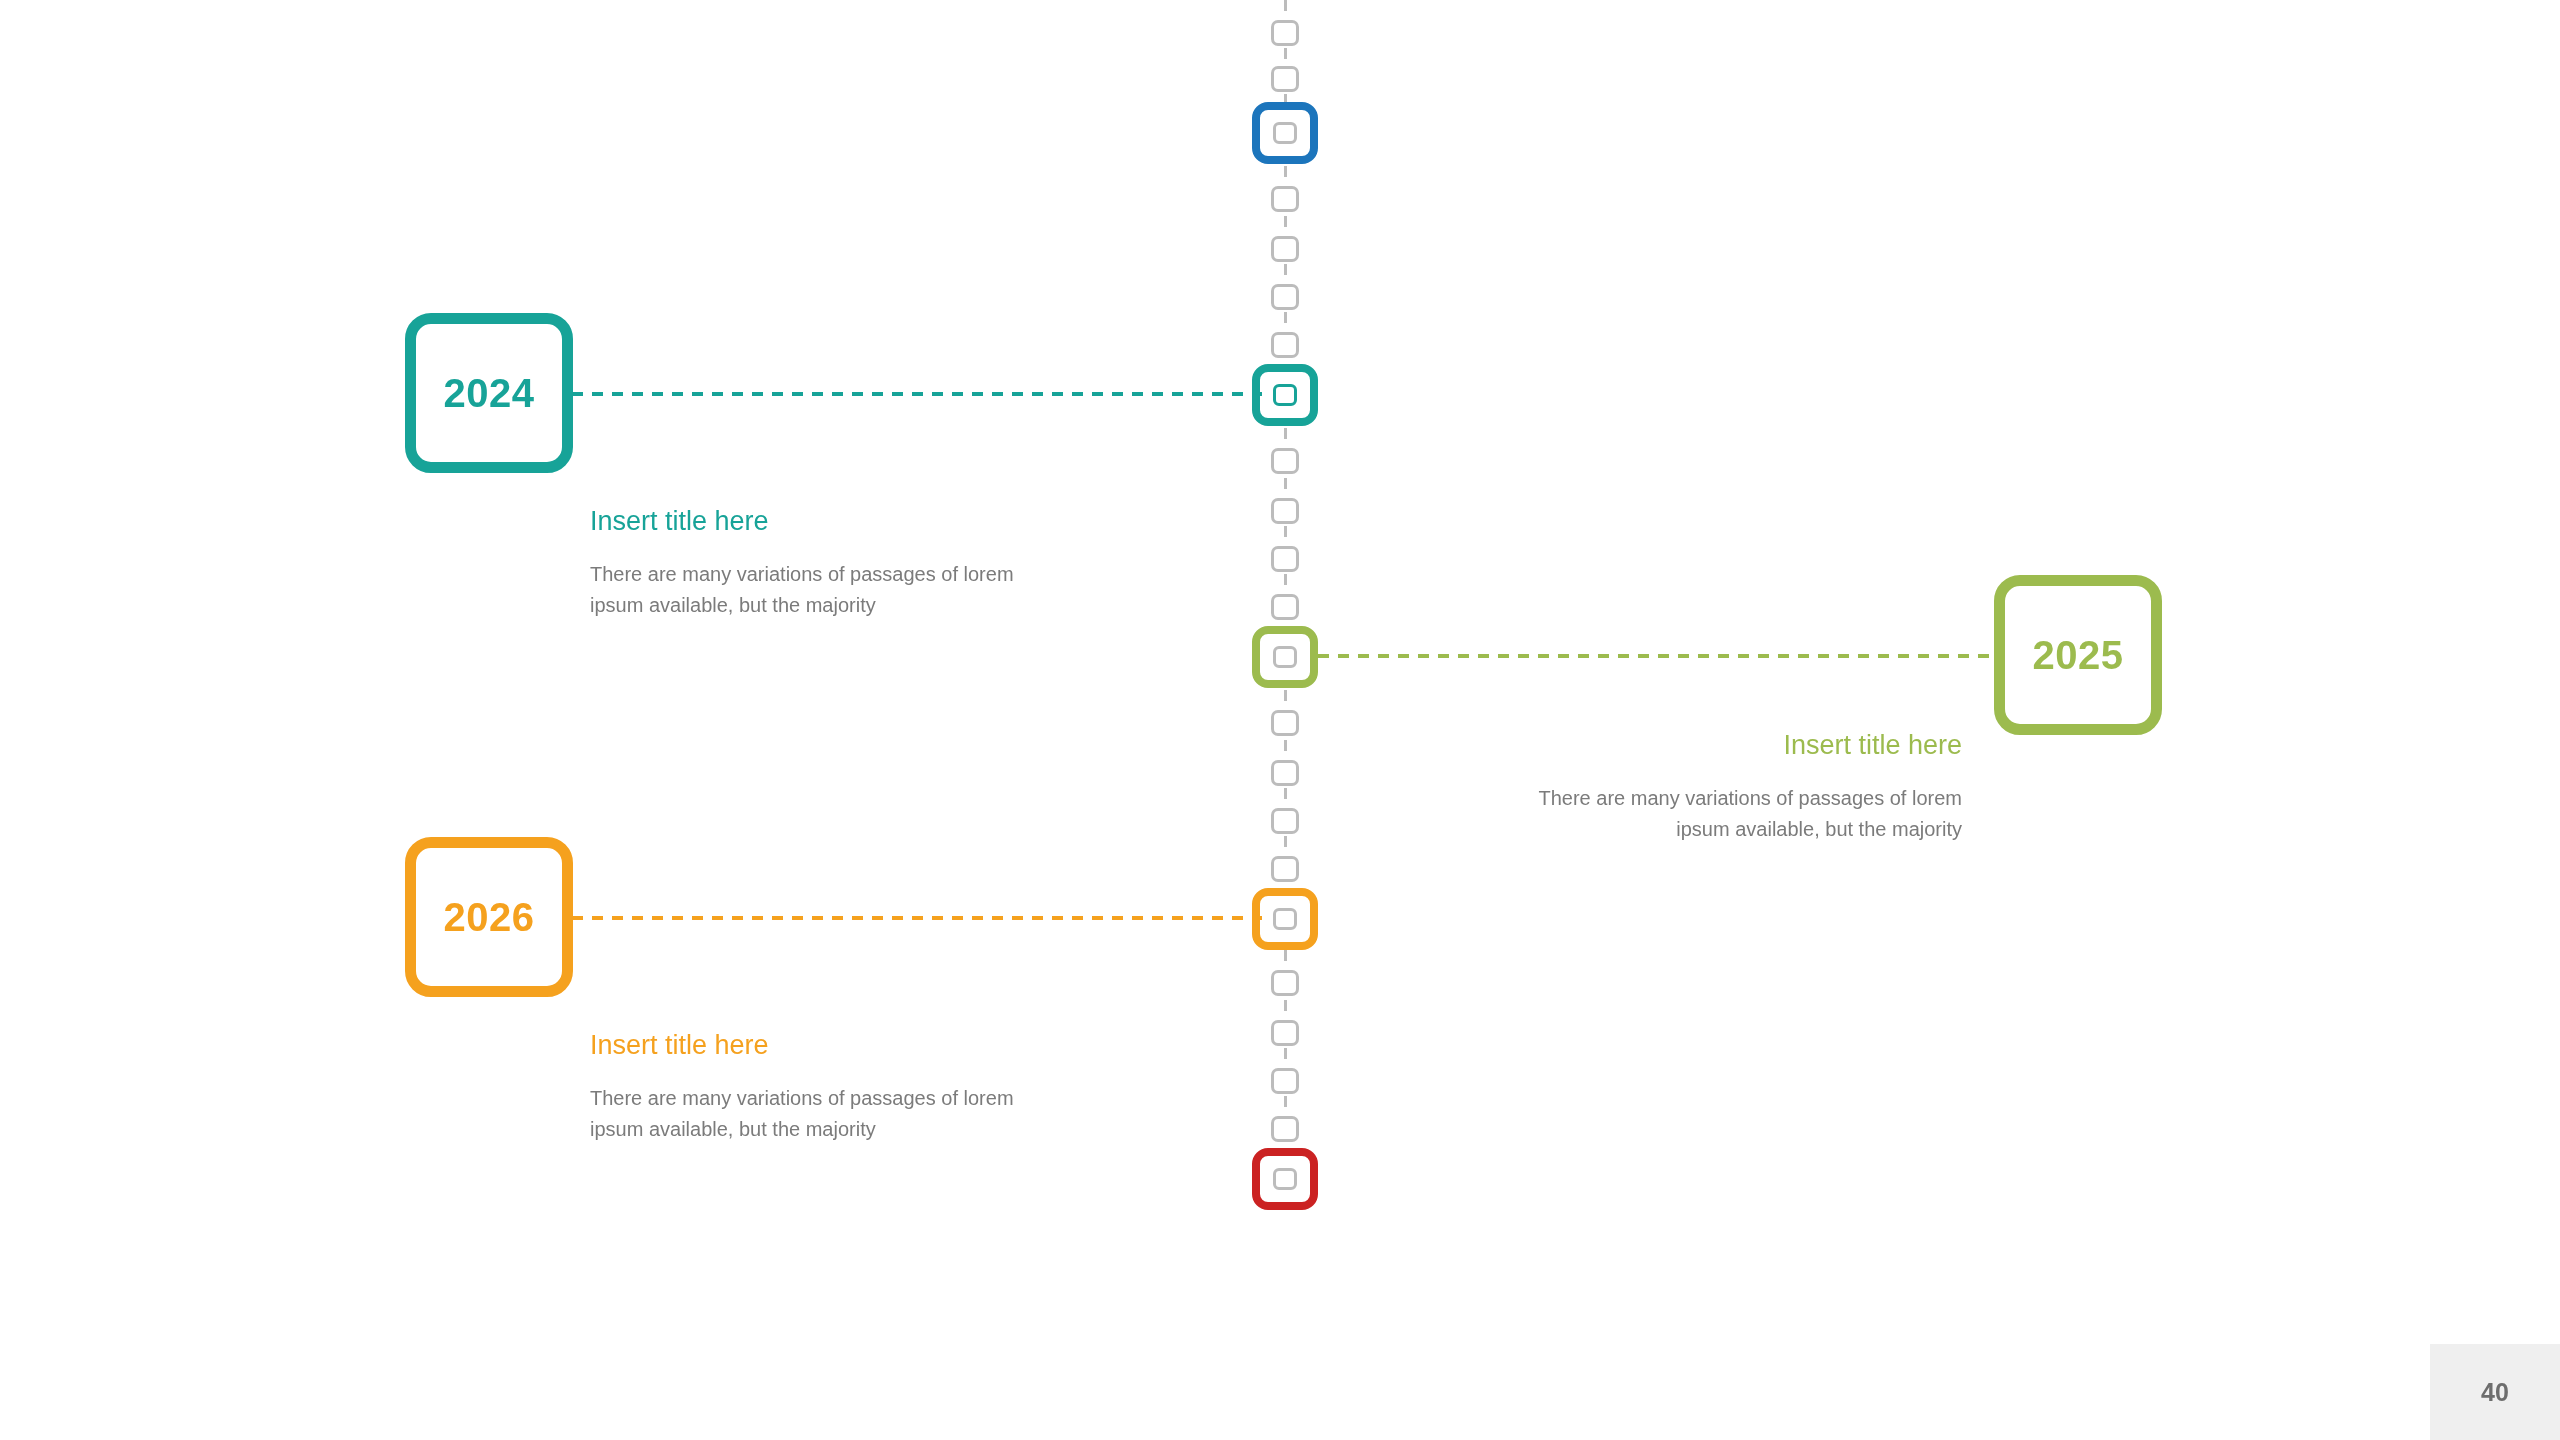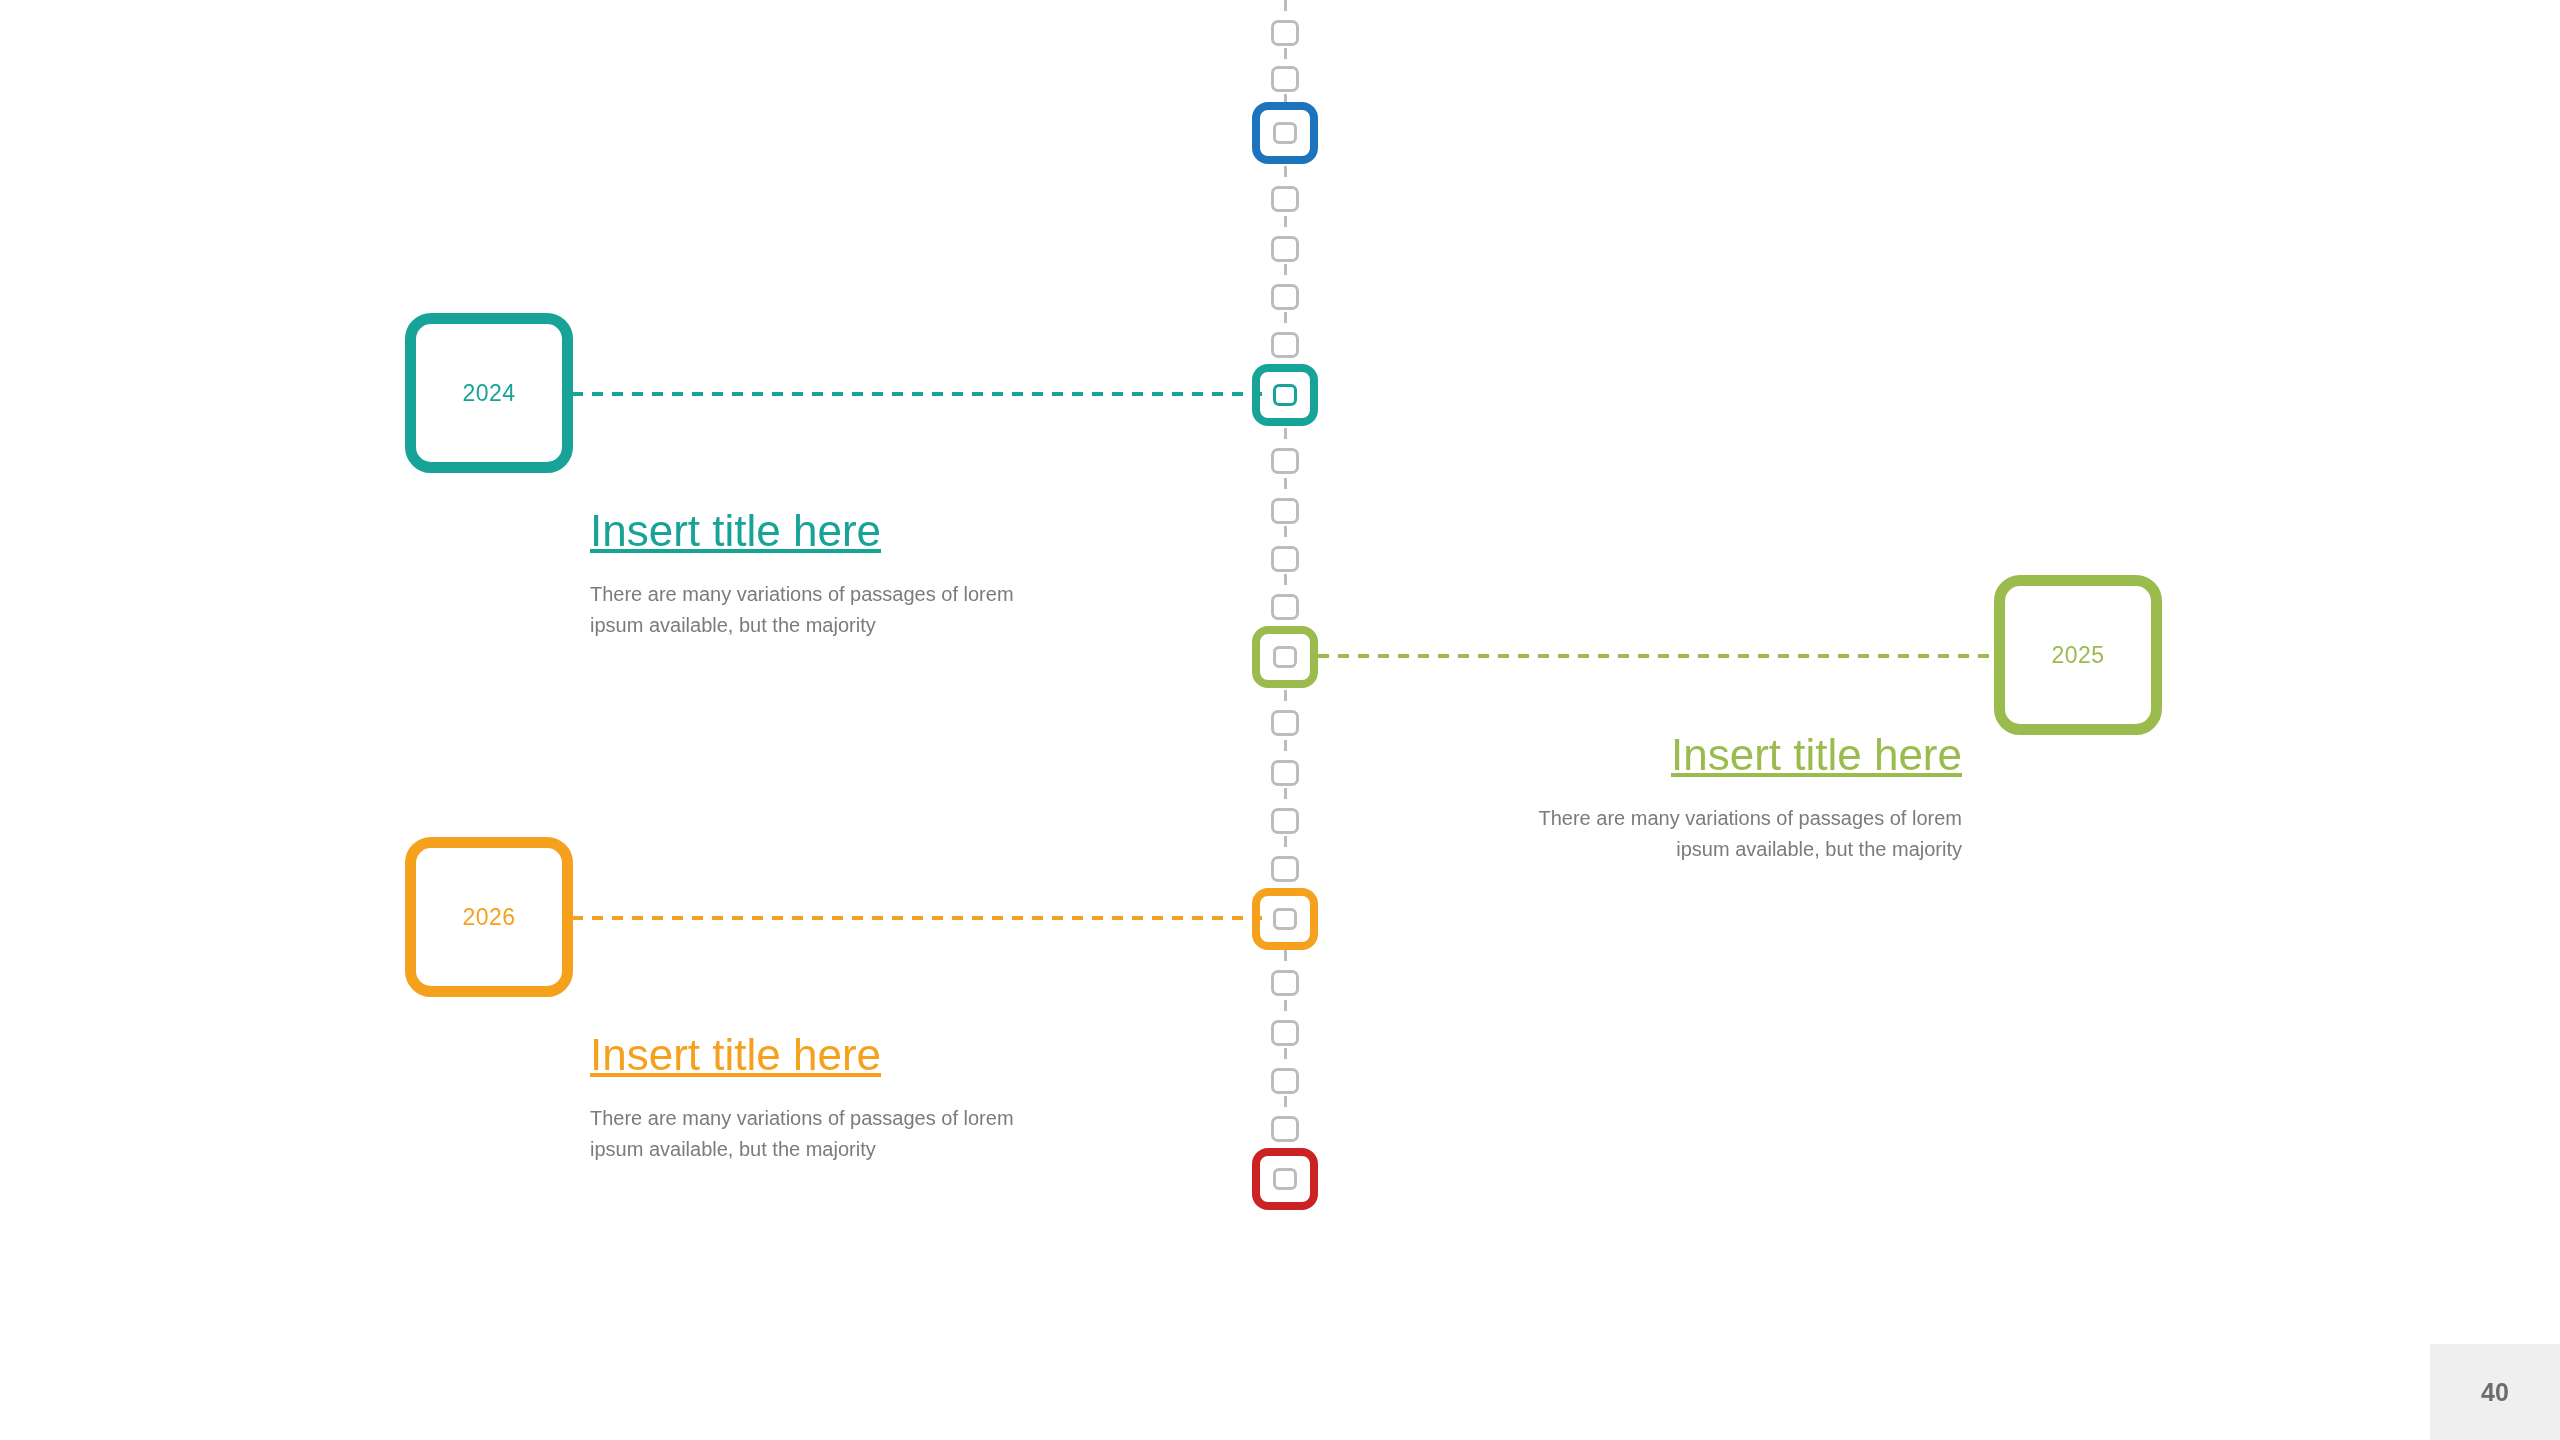--- a/index.html
+++ b/index.html
@@ -86,36 +86,35 @@
     border-width: 11px;
     border-style: solid;
     border-radius: 26px;
     background: #ffffff;
     display: flex;
     align-items: center;
     justify-content: center;
   }
 
   .year-box .year-label {
-    font-size: 23px;
-    font-weight: normal;
+    font-size: 40px;
+    font-weight: bold;
     letter-spacing: 0.5px;
     line-height: 1;
   }
 
   
   .text-block { position: absolute; }
 
   .text-block .block-title {
-    font-size: 44px;
+    font-size: 27px;
     font-weight: 400;
     line-height: 1.15;
     margin-bottom: 22px;
     white-space: nowrap;
-    text-decoration: underline;
   }
 
   .text-block .block-body {
     font-size: 20px;
     font-weight: 400;
     line-height: 1.55;
     color: #7b7b7b;
   }
 
   .align-left  { text-align: left;  }

